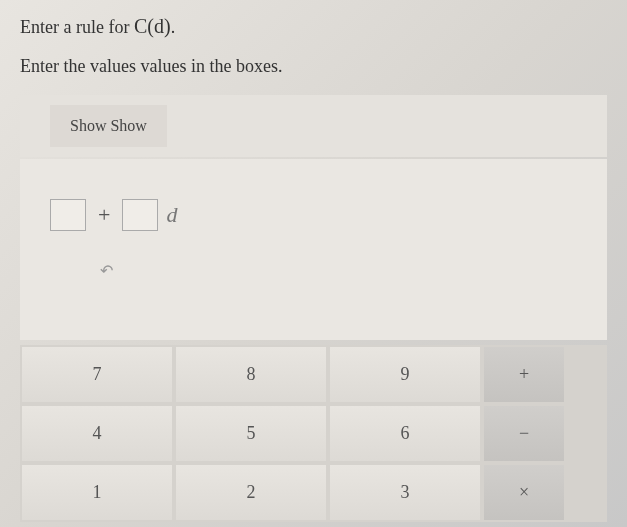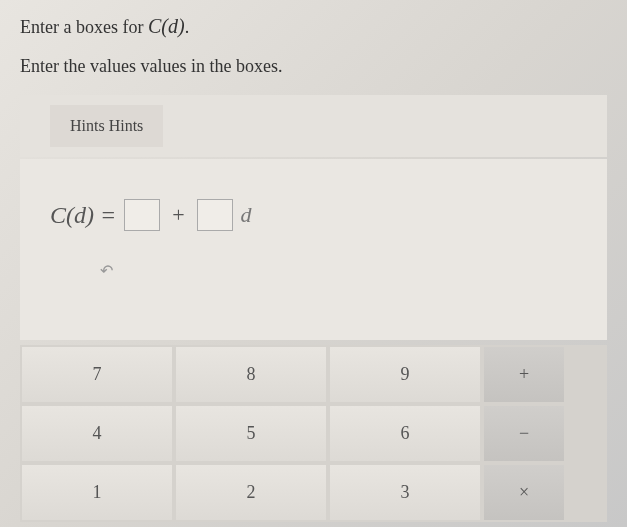--- a/index.html
+++ b/index.html
@@ -15,21 +15,20 @@
       padding: 15px 20px;
       overflow: hidden;
       position: relative;
     }
     .instruction-line {
       font-size: 18px;
       color: #333;
       margin-bottom: 18px;
     }
     .math-ital {
-      font-style: italic;
       font-family: 'Times New Roman', serif;
       font-size: 20px;
     }
     .hints-container {
       background: #e5e2dd;
       padding: 10px 0;
       margin-top: 10px;
     }
     .show-hints-btn {
       background: #ddd9d4;
@@ -107,32 +106,31 @@
       font-family: Georgia, serif;
     }
     .key.op {
       background: linear-gradient(180deg, #d0cecb, #c5c3c0);
     }
   </style>
 </head>
 <body>
 
 <div class="instruction-line">
-  <span>Enter a boxes for </span><span class="math-ital">C(d)</span><span>.</span>
+  <span>Enter a rule for </span><span class="math-ital">C(d)</span><span>.</span>
 </div>
 
 <div class="instruction-line">Enter the values values in the boxes.</div>
 
 <div class="hints-container">
-  <button class="show-hints-btn">Hints Hints</button>
+  <button class="show-hints-btn">Show Show</button>
 </div>
 
 <div class="equation-area">
   <div class="equation">
-    <span class="eq-label">C(d) =</span>
     <input class="input-box" type="text" value="" style="">
     <span class="plus-sign">+</span>
     <input class="input-box" type="text" value="" style="">
     <span class="d-var">d</span>
   </div>
   <div class="undo-area">
     <span class="undo-icon">↶</span>
   </div>
 </div>
 

